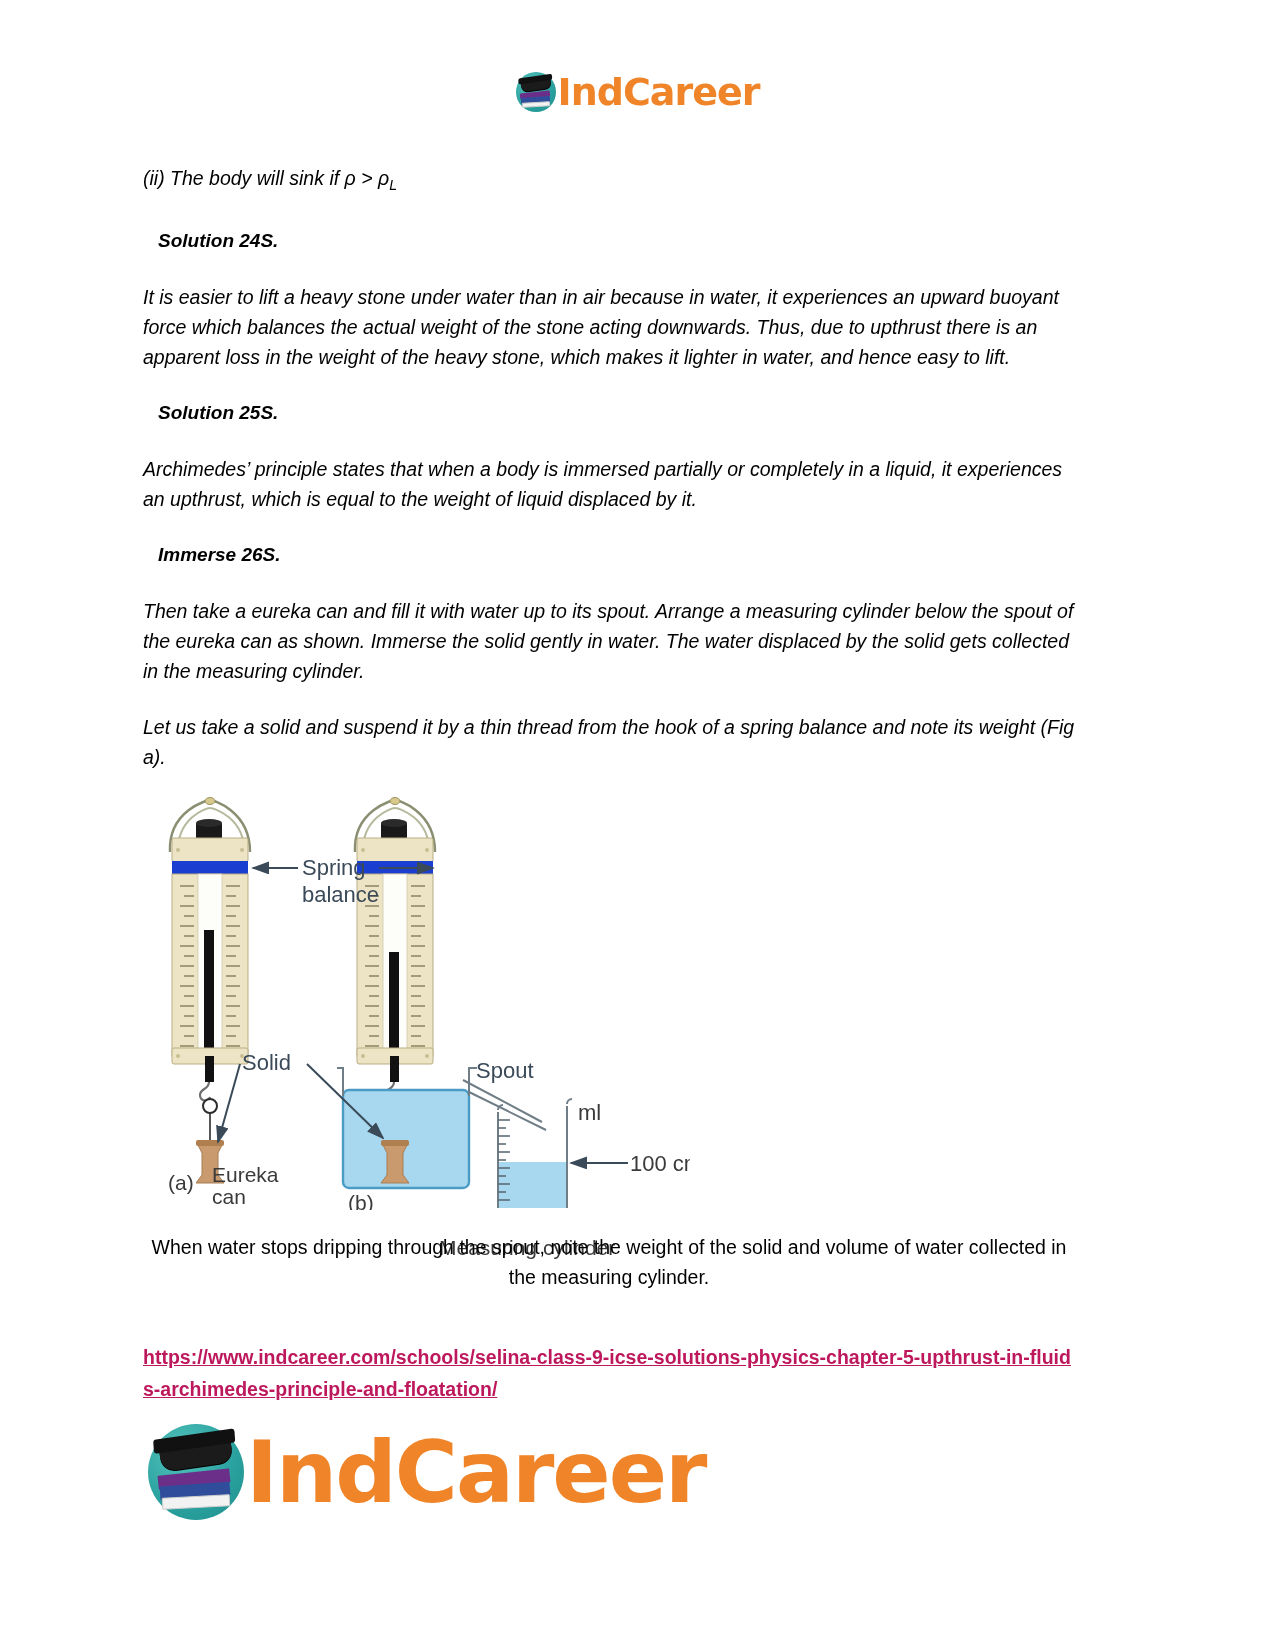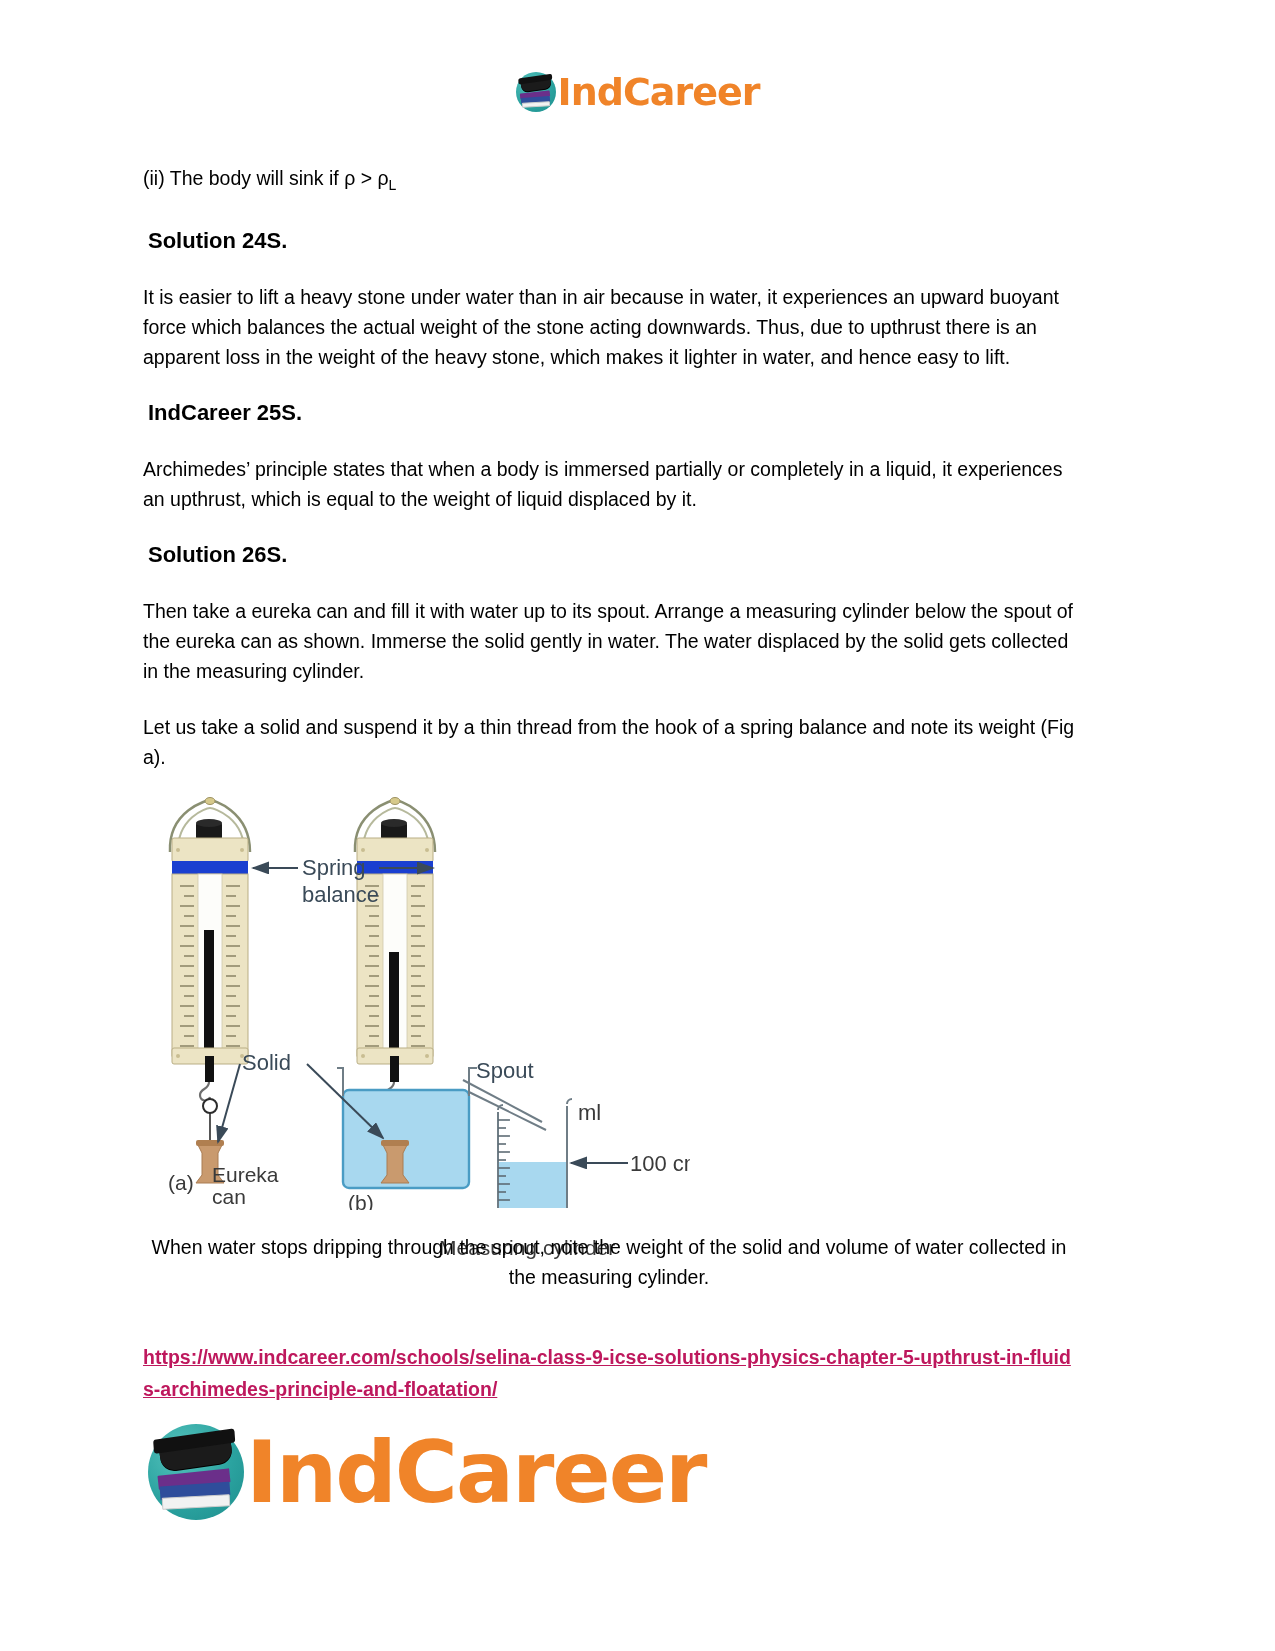--- a/index.html
+++ b/index.html
@@ -123,32 +123,33 @@
     font-size: 86px;
     letter-spacing: -2px;
   }
 
   
   .content {
     position: absolute;
     left: 143px;
     top: 163px;
     width: 932px;
+    font-style: italic;
   }
   p.para {
     font-size: 19.5px;
     line-height: 30px;
     margin: 0 0 26px 0;
     color: #000;
   }
   h3.solhead {
-    font-size: 22px;
+    font-size: 19px;
     line-height: 30px;
     font-weight: bold;
-    margin: 0 0 26px 5px;
+    margin: 0 0 26px 15px;
   }
   sub { font-size: 0.72em; vertical-align: sub; }
 
   .link {
     position: absolute;
     left: 143px;
     top: 1341px;
     width: 935px;
     font-size: 19.5px;
     line-height: 32px;
@@ -198,25 +199,25 @@
   </div>
 
   <div class="content">
 
     <p class="para"><span>(ii) The body will sink if ρ &gt; ρ</span><sub>L</sub></p>
 
     <h3 class="solhead">Solution 24S.</h3>
 
     <p class="para">It is easier to lift a heavy stone under water than in air because in water, it experiences an upward buoyant force which balances the actual weight of the stone acting downwards. Thus, due to upthrust there is an apparent loss in the weight of the heavy stone, which makes it lighter in water, and hence easy to lift.</p>
 
-    <h3 class="solhead">IndCareer 25S.</h3>
+    <h3 class="solhead">Solution 25S.</h3>
 
     <p class="para">Archimedes’ principle states that when a body is immersed partially or completely in a liquid, it experiences an upthrust, which is equal to the weight of liquid displaced by it.</p>
 
-    <h3 class="solhead">Solution 26S.</h3>
+    <h3 class="solhead">Immerse 26S.</h3>
 
     <p class="para">Then take a eureka can and fill it with water up to its spout. Arrange a measuring cylinder below the spout of the eureka can as shown. Immerse the solid gently in water. The water displaced by the solid gets collected in the measuring cylinder.</p>
 
     <p class="para">Let us take a solid and suspend it by a thin thread from the hook of a spring balance and note its weight (Fig a).</p>
 
   </div>
 
   <div class="figure">
     <svg width="540" height="420" viewBox="0 0 540 420" xmlns="http://www.w3.org/2000/svg">
       <defs>

